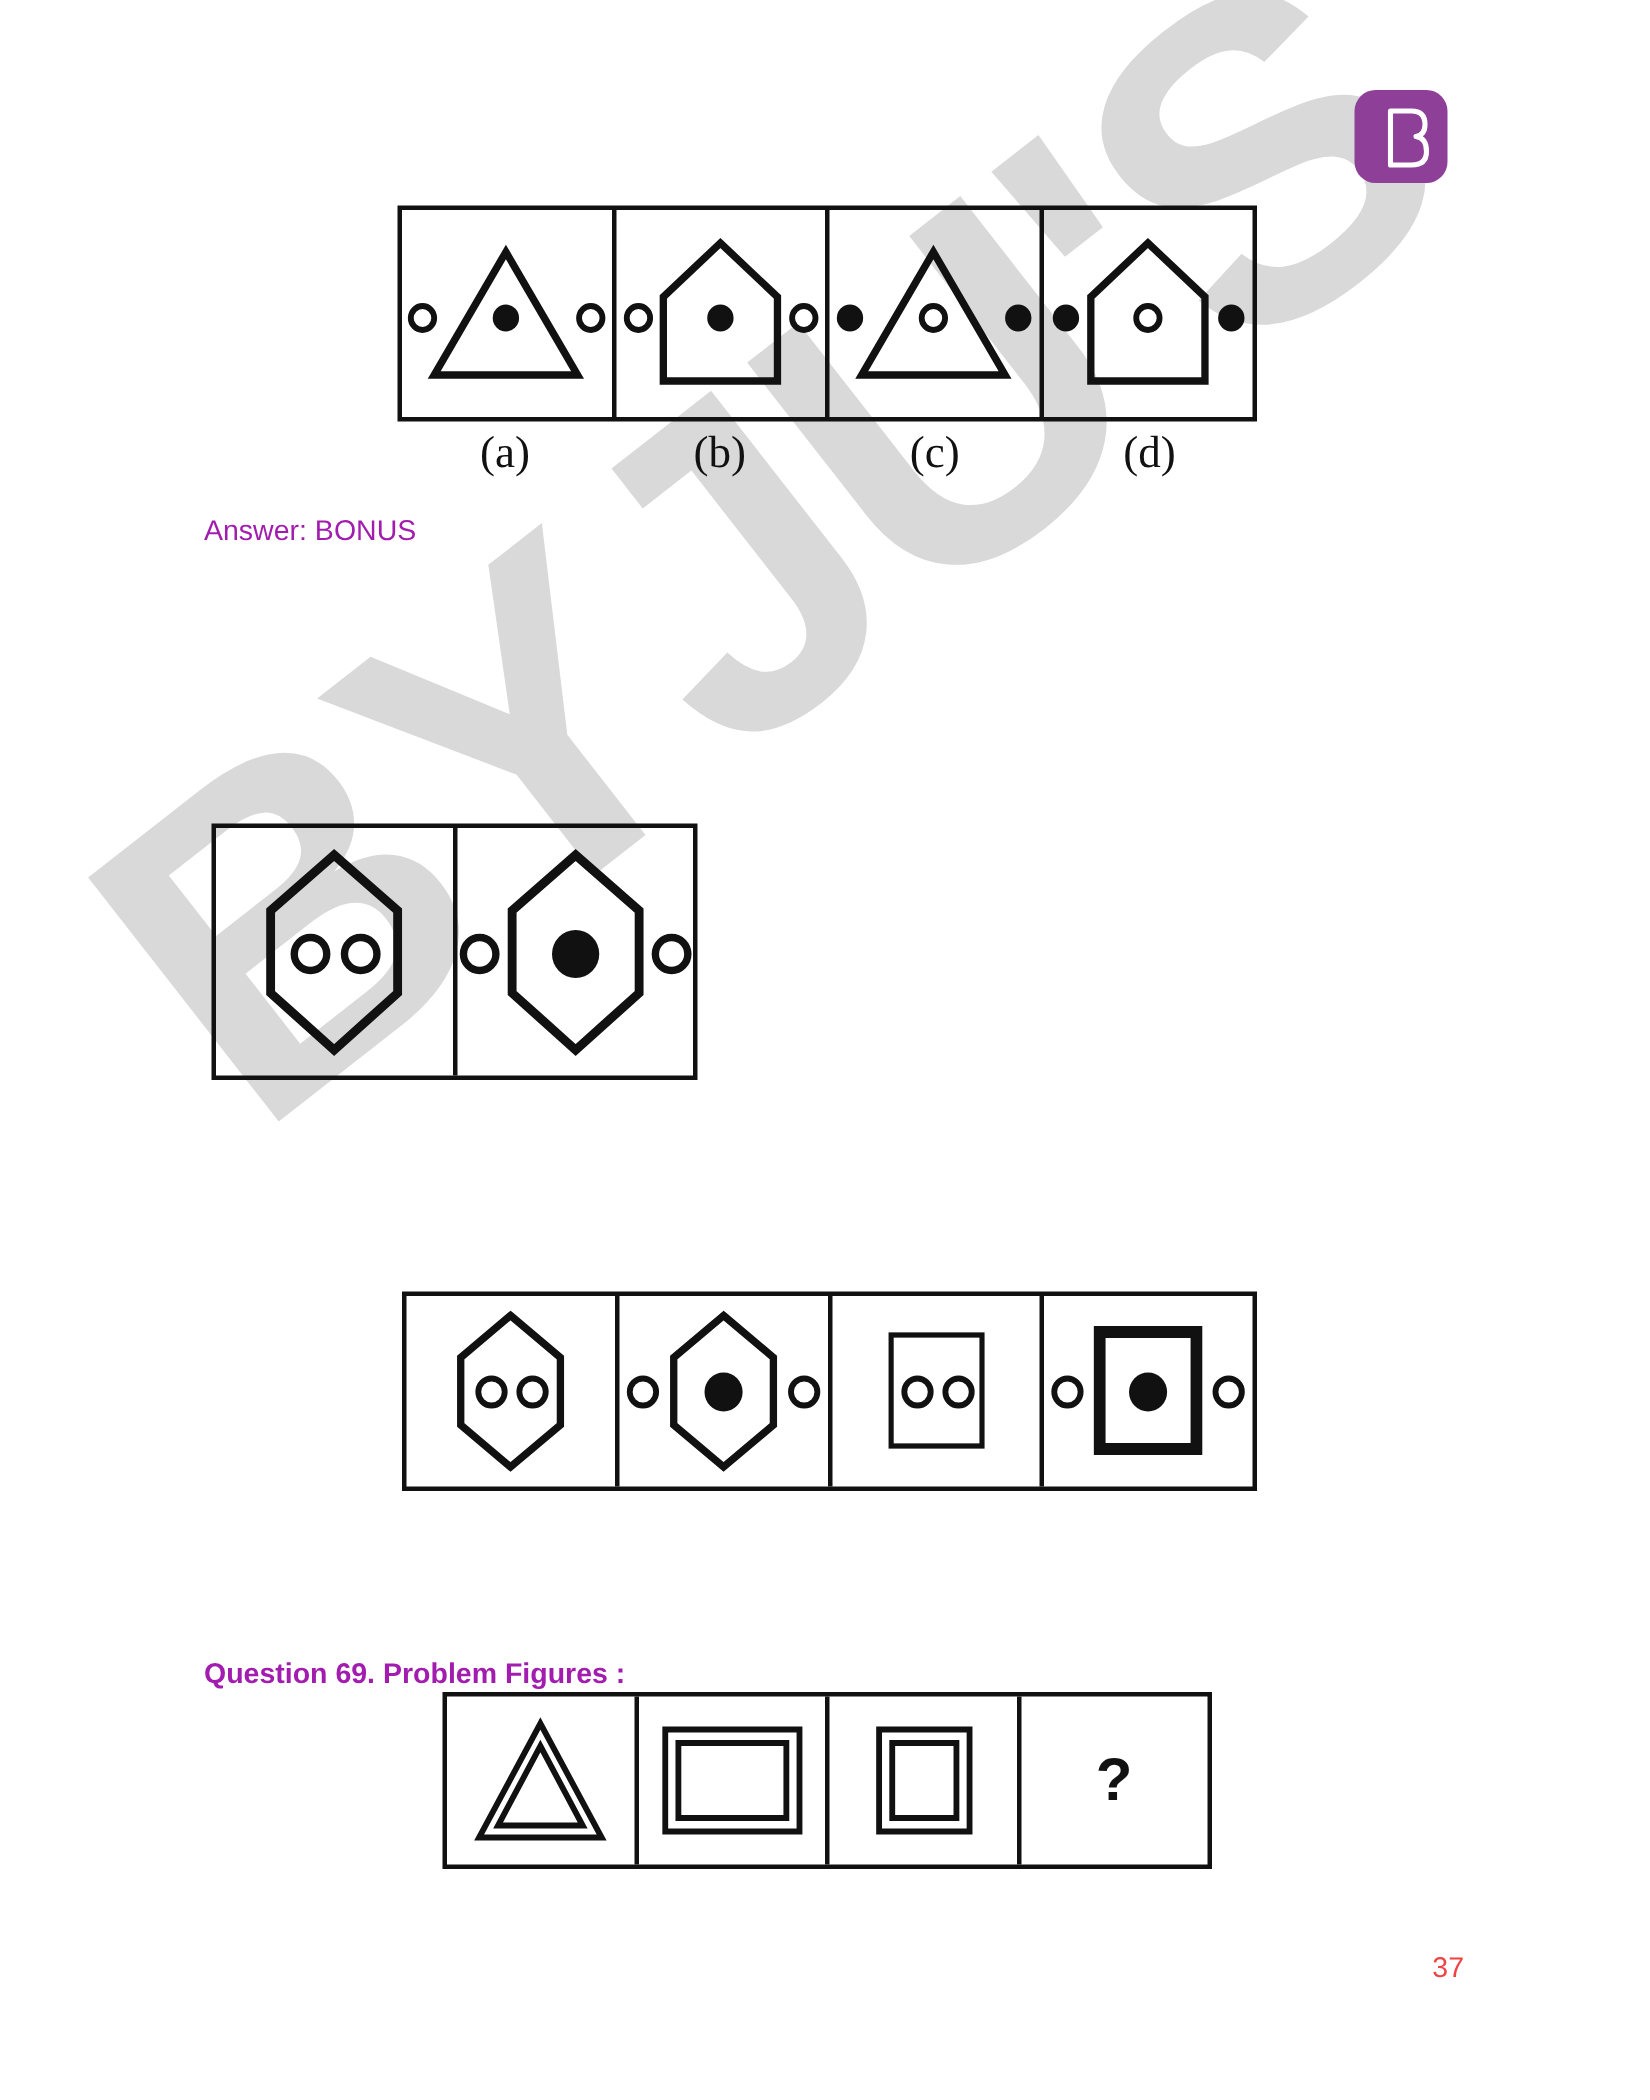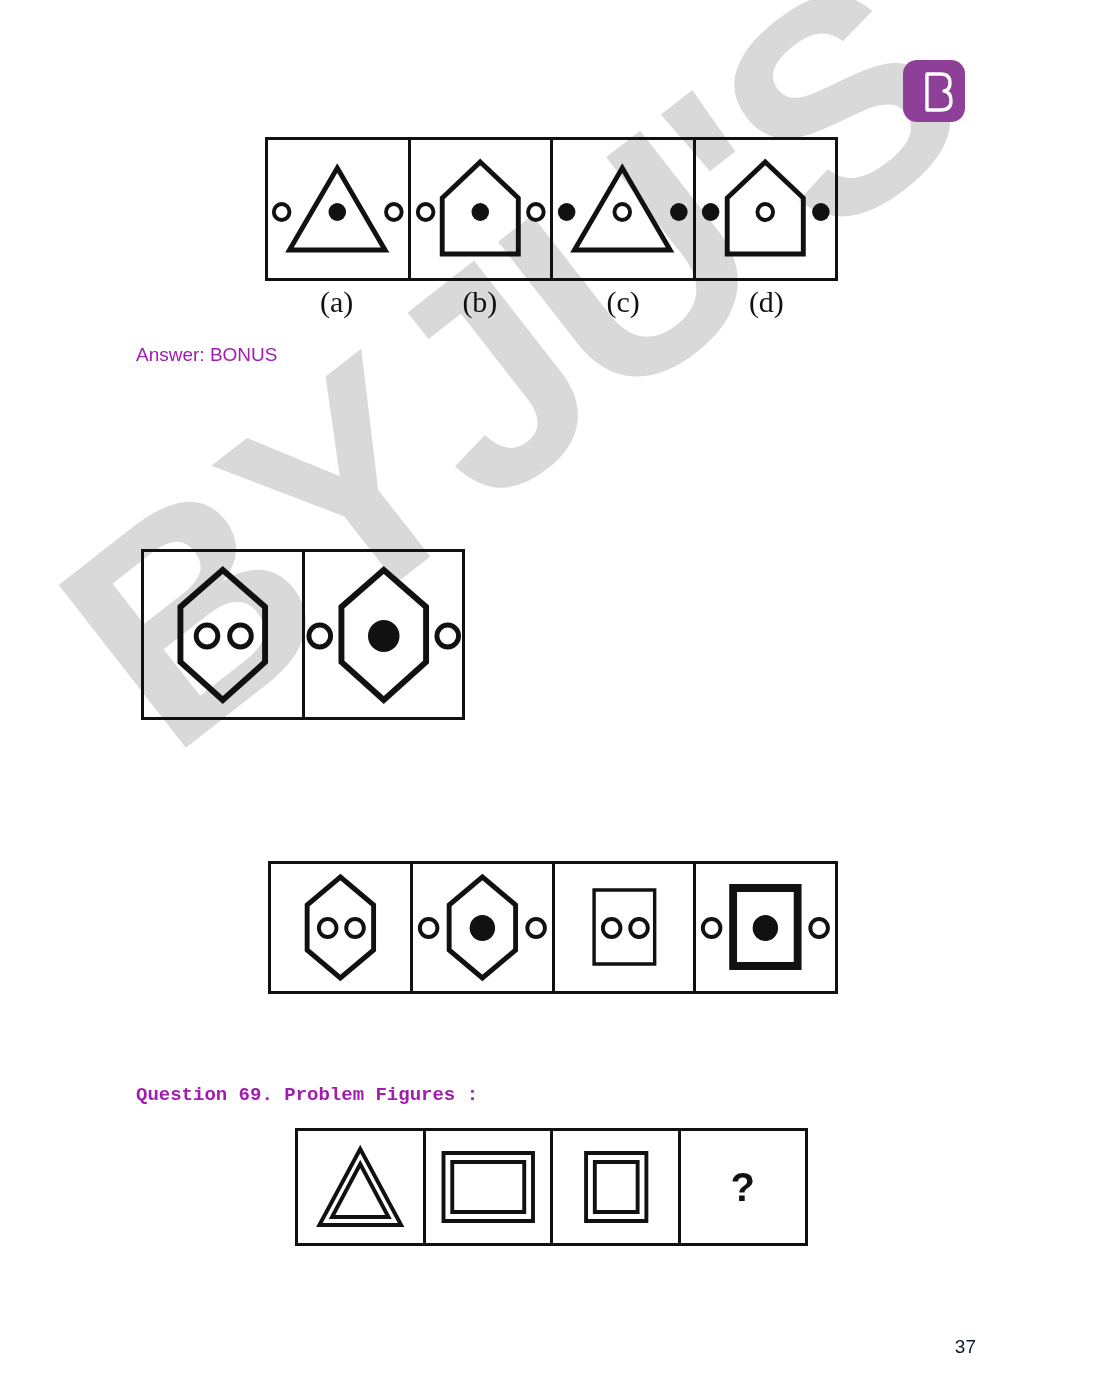--- a/index.html
+++ b/index.html
@@ -98,23 +98,22 @@
     font-size: 30px;
     color: #111;
   }
 
   
   #pagenum {
     position: absolute;
     right: 124px;
     top: 1302px;
     font-size: 19px;
-    color: #0f172a;
-    z-index: 3;
-    margin-top: 34px;
+    color: #ef4444;
+    z-index: 3;
   }
 
   .qmark {
     position: absolute;
     left: 0; top: 0;
     width: 100%; height: 100%;
     display: flex;
     align-items: center;
     justify-content: center;
     font-size: 40px;
@@ -239,21 +238,21 @@
     <div class="figcell">
       <svg viewBox="0 0 142 127" preserveAspectRatio="none">
         <rect x="38" y="24" width="66" height="78" fill="none" stroke="#111" stroke-width="8"></rect>
         <circle cx="71" cy="64" r="13" fill="#111"></circle>
         <circle cx="16" cy="64" r="9" fill="#fff" stroke="#111" stroke-width="4"></circle>
         <circle cx="126" cy="64" r="9" fill="#fff" stroke="#111" stroke-width="4"></circle>
       </svg>
     </div>
   </div>
 
-  <div class="ptext bold" style="top:1078px;font-family:Liberation Mono, monospace;">Question 69. Problem Figures :</div>
+  <div class="ptext bold" style="top:1100px;">Question 69. Problem Figures :</div>
 
   <div class="figrow" style="left:295px; top:1128px; width:513px; height:118px;">
 
     <div class="figcell">
       <svg viewBox="0 0 128 112" preserveAspectRatio="none">
         <polygon points="64,18 106,94 22,94" fill="none" stroke="#111" stroke-width="4" stroke-linejoin="miter"></polygon>
         <polygon points="64,33 93,86 35,86" fill="none" stroke="#111" stroke-width="4" stroke-linejoin="miter"></polygon>
       </svg>
     </div>
 

